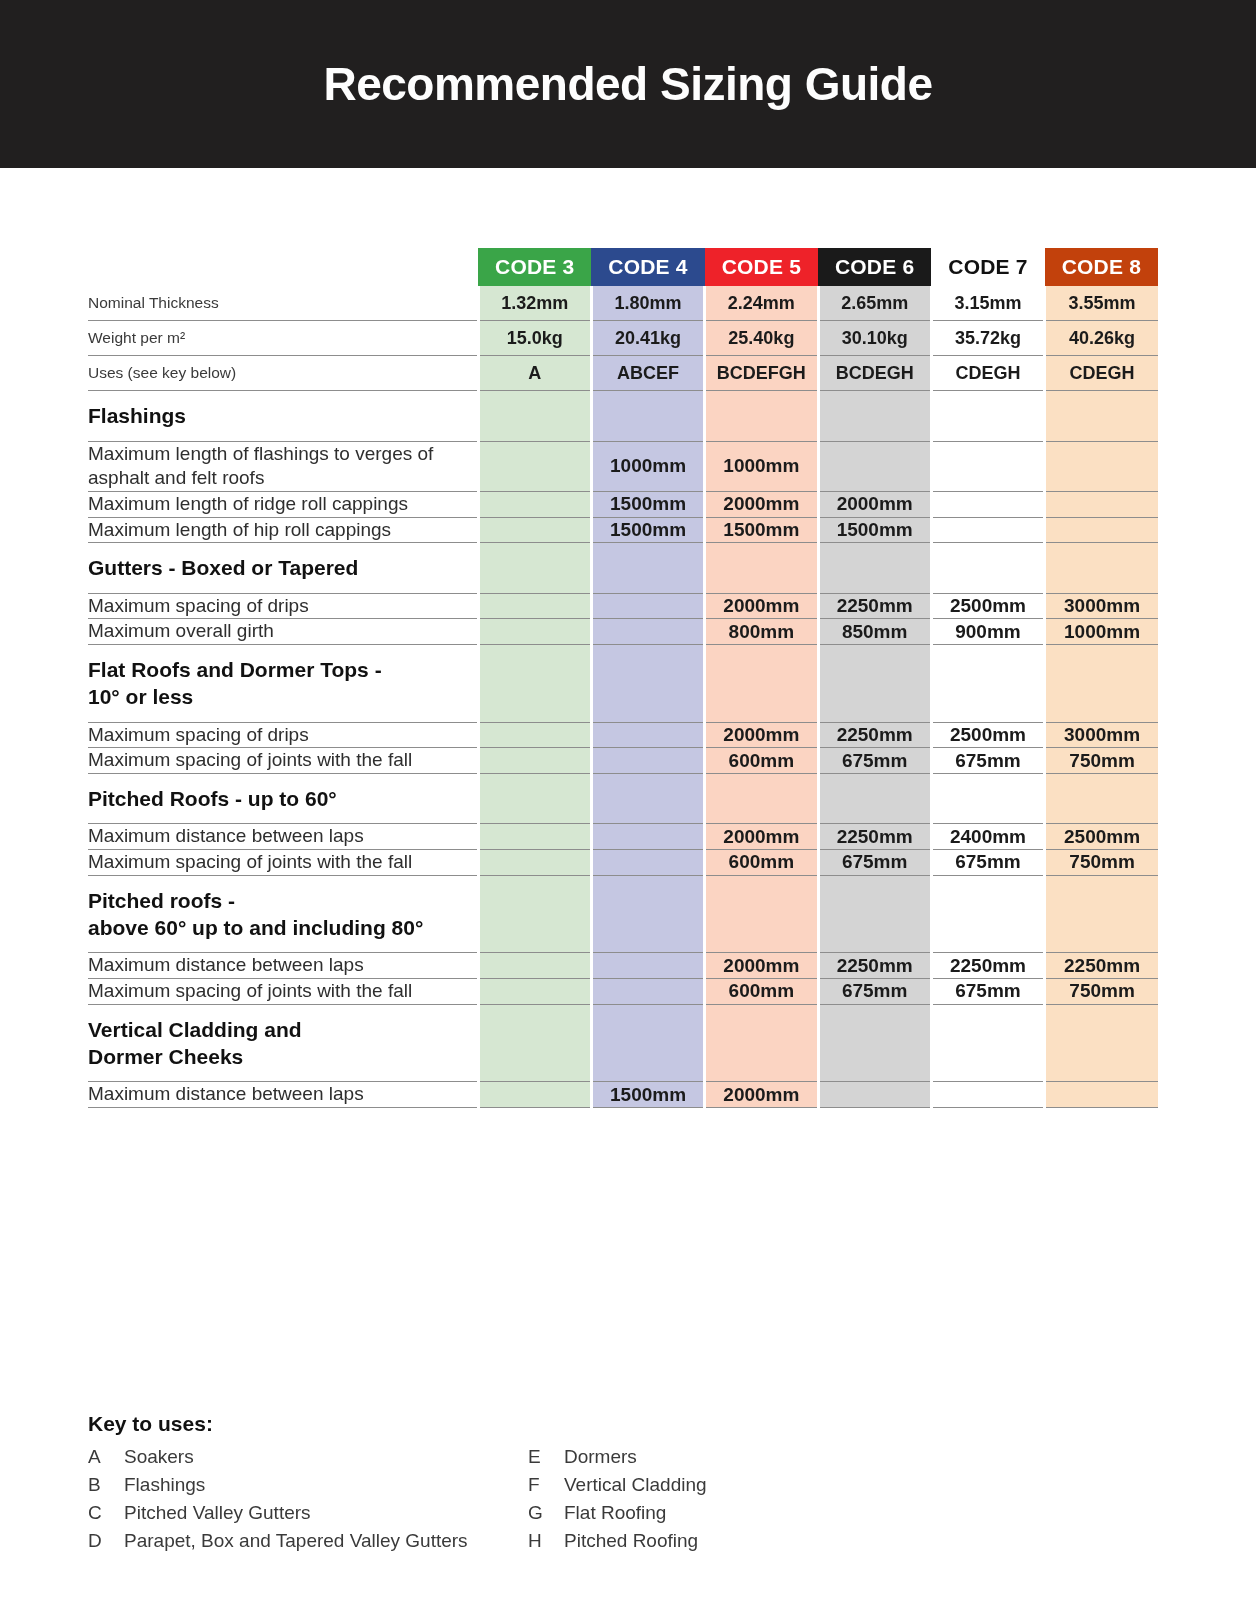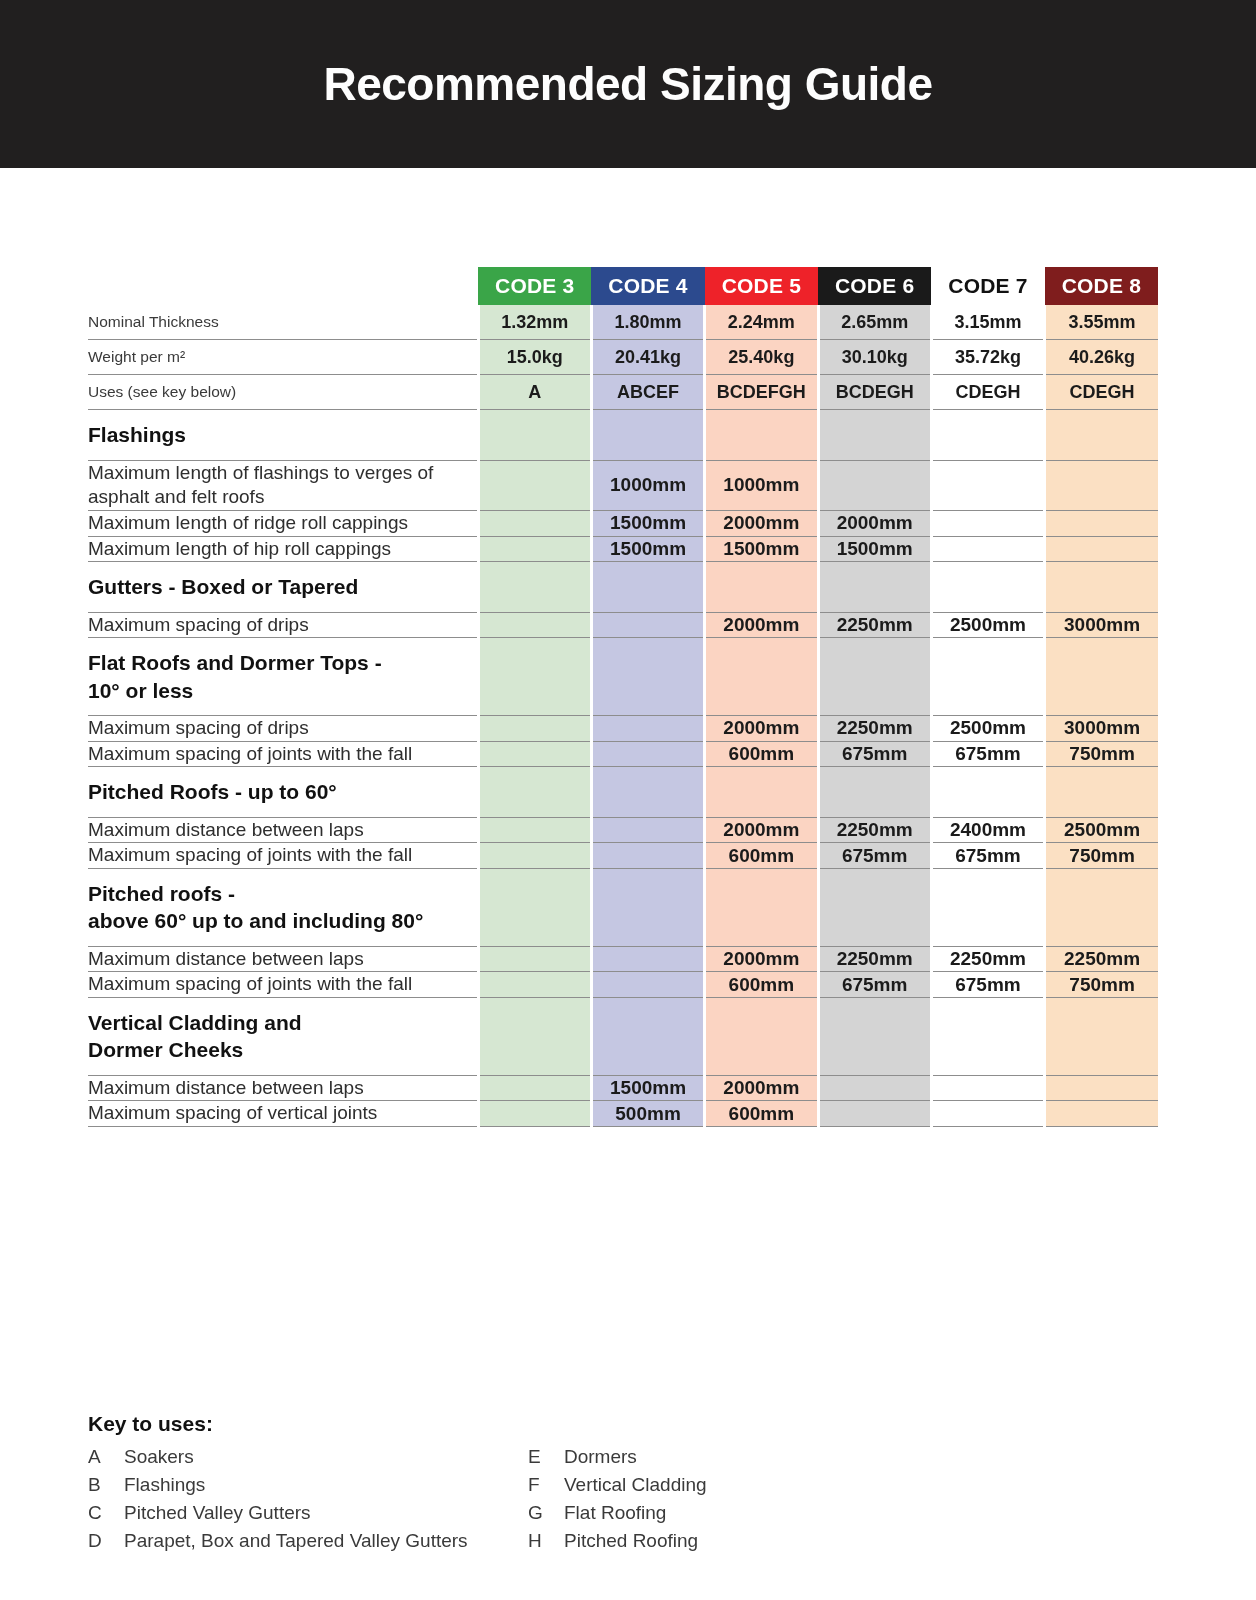--- a/index.html
+++ b/index.html
@@ -127,24 +127,24 @@
             <th>
               <span class="badge on-dark" style="background: rgb(44, 74, 142); color: rgb(255, 255, 255);">CODE 4</span>
             </th>
             <th>
               <span class="badge on-dark" style="background: rgb(238, 34, 41); color: rgb(255, 255, 255);">CODE 5</span>
             </th>
             <th>
               <span class="badge on-dark" style="background: rgb(26, 26, 26); color: rgb(255, 255, 255);">CODE 6</span>
             </th>
             <th>
-              <span class="badge on-light" style="background: rgb(255, 255, 255); color: rgb(17, 17, 17); margin-top: 19px;">CODE 7</span>
-            </th>
-            <th>
-              <span class="badge on-dark" style="background: #7f1d1d; color: rgb(255, 255, 255);">CODE 8</span>
+              <span class="badge on-light" style="background: rgb(255, 255, 255); color: rgb(17, 17, 17);">CODE 7</span>
+            </th>
+            <th>
+              <span class="badge on-dark" style="background: #c2410c; color: rgb(255, 255, 255);">CODE 8</span>
             </th>
           </tr>
       </thead>
       <tbody id="table-body">
           <tr class="hr">
             <td class="rowlabel small">Nominal Thickness</td>
             <td class="val t-c3 small first-val">1.32mm</td>
             <td class="val t-c4 small">1.80mm</td>
             <td class="val t-c5 small">2.24mm</td>
             <td class="val t-c6 small">2.65mm</td>
@@ -216,20 +216,29 @@
           </tr>
           <tr class="hr">
             <td class="rowlabel">Maximum spacing of drips</td>
             <td class="val t-c3 first-val"></td>
             <td class="val t-c4"></td>
             <td class="val t-c5">2000mm</td>
             <td class="val t-c6">2250mm</td>
             <td class="val t-c7">2500mm</td>
             <td class="val t-c8">3000mm</td>
           </tr>
+          <tr class="hr">
+            <td class="rowlabel">Maximum overall girth</td>
+            <td class="val t-c3 first-val"></td>
+            <td class="val t-c4"></td>
+            <td class="val t-c5">800mm</td>
+            <td class="val t-c6">850mm</td>
+            <td class="val t-c7">900mm</td>
+            <td class="val t-c8">1000mm</td>
+          </tr>
           <tr class="hr section">
             <td class="rowlabel" style="white-space: pre-line;">Flat Roofs and Dormer Tops -
 10° or less</td>
             <td class="val t-c3 first-val"></td>
             <td class="val t-c4"></td>
             <td class="val t-c5"></td>
             <td class="val t-c6"></td>
             <td class="val t-c7"></td>
             <td class="val t-c8"></td>
           </tr>
@@ -318,29 +327,20 @@
           </tr>
           <tr class="hr">
             <td class="rowlabel">Maximum distance between laps</td>
             <td class="val t-c3 first-val"></td>
             <td class="val t-c4">1500mm</td>
             <td class="val t-c5">2000mm</td>
             <td class="val t-c6"></td>
             <td class="val t-c7"></td>
             <td class="val t-c8"></td>
           </tr>
-          <tr class="hr">
-            <td class="rowlabel">Maximum spacing of vertical joints</td>
-            <td class="val t-c3 first-val"></td>
-            <td class="val t-c4">500mm</td>
-            <td class="val t-c5">600mm</td>
-            <td class="val t-c6"></td>
-            <td class="val t-c7"></td>
-            <td class="val t-c8"></td>
-          </tr>
         </tbody>
     </table>
   </div>
 
   <div class="keybox">
     <div class="key-title">Key to uses:</div>
     <div class="key-cols">
       <div class="key-col" id="key-left">
           <div class="key-row">
             <span class="key-letter">A</span>

